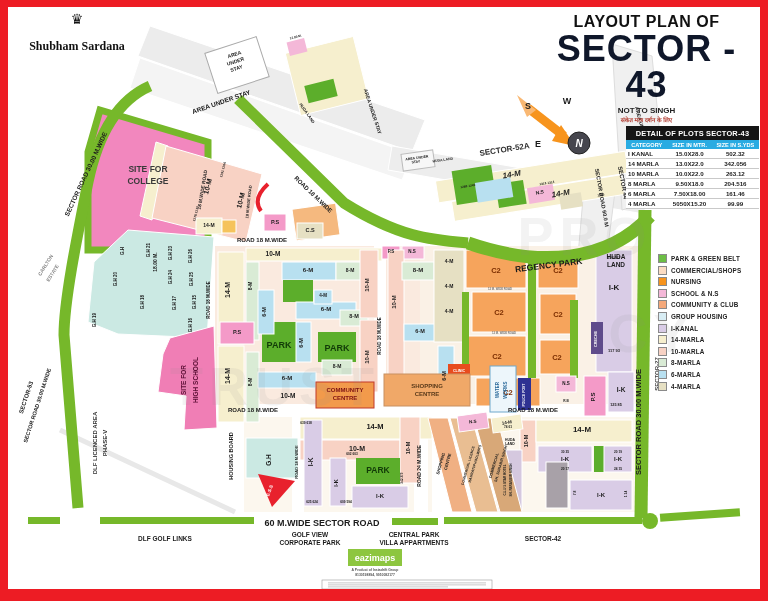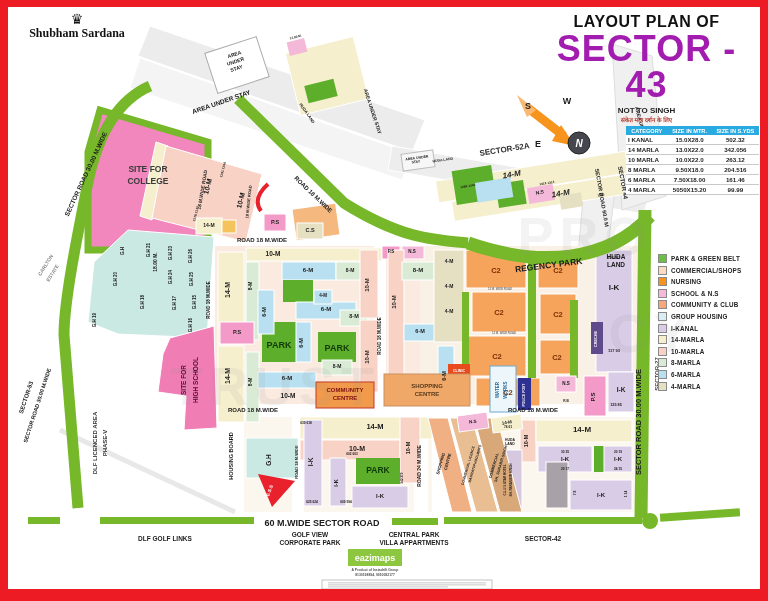--- a/index.html
+++ b/index.html
@@ -7,24 +7,24 @@
         font-family:"Liberation Sans",sans-serif;}
   .edge{position:absolute;background:#ED1C24;z-index:50;}
   .edge.top{left:0;top:0;right:0;height:7px;}
   .edge.left{left:0;top:0;bottom:0;width:8px;}
   .edge.right{right:0;top:0;bottom:0;width:8px;}
   .edge.bottom{left:0;right:0;bottom:0;height:12px;}
   svg#map-svg{position:absolute;left:0;top:0;z-index:1;font-family:"Liberation Sans",sans-serif;}
   .logo{position:absolute;left:22px;top:12px;width:110px;text-align:center;z-index:10;color:#111;}
   .logo .crown{font-size:14px;line-height:1;}
   .logo .monogram{font-family:"DejaVu Serif",serif;font-size:44px;font-weight:700;line-height:.95;letter-spacing:-5px;}
-  .logo .brand-name{font-family:"Liberation Serif",serif;font-size:12px;font-weight:700;margin-top:0;}
+  .logo .brand-name{font-family:"Liberation Serif",serif;font-size:12px;font-weight:700;margin-top:13px;}
   .title{position:absolute;top:13px;right:14px;width:215px;text-align:center;z-index:10;}
   .title .l1{font-size:16px;font-weight:900;color:#111;letter-spacing:.5px;}
-  .title .l2{font-size:36px;font-weight:900;color:#a21caf;letter-spacing:1px;line-height:1;}
+  .title .l2{font-size:36px;font-weight:900;color:#0f172a;letter-spacing:1px;line-height:1;}
   .title .note{font-size:8px;font-weight:800;color:#222;margin-top:3px;}
   .title .note2{font-size:6px;font-weight:700;color:#B03A2E;margin-top:1px;}
   .ptable{position:absolute;left:626px;top:126px;width:133px;z-index:10;border-collapse:collapse;}
   .ptable caption{background:#151515;color:#fff;font-size:7.4px;font-weight:800;padding:2.5px 0;letter-spacing:.2px;}
   .ptable th{background:#29ABE2;color:#fff;font-size:5.6px;font-weight:800;padding:1.5px 1px;line-height:1.15;}
   .ptable td{font-size:6.2px;font-weight:700;color:#222;padding:1px 2px;border-bottom:.5px solid #c9c9c9;background:#fff;}
   .ptable td:nth-child(2),.ptable td:nth-child(3){text-align:center;}
   .legend{position:absolute;left:658px;top:254px;z-index:10;}
   .legend .li{display:flex;align-items:center;margin-bottom:2.6px;}
   .legend .sw{width:7px;height:7px;border:1px solid #8a8a8a;margin-right:4px;flex:none;}
@@ -350,20 +350,21 @@
   </div>
 
   <div class="title">
     <div class="l1">LAYOUT PLAN OF</div>
     <div class="l2">SECTOR - 43</div>
     <div class="note">NOT TO SINGH</div>
     <div class="note2">संकेत मात्र दर्शन के लिए</div>
   </div>
 
   <table class="ptable">
+    <caption>DETAIL OF PLOTS SECTOR-43</caption>
     <thead>
       <tr>
 
       <th>CATEGORY</th>
           <th>SIZE IN MTR.</th>
           <th>SIZE IN S.YDS</th>
         </tr>
     </thead>
     <tbody>
 

